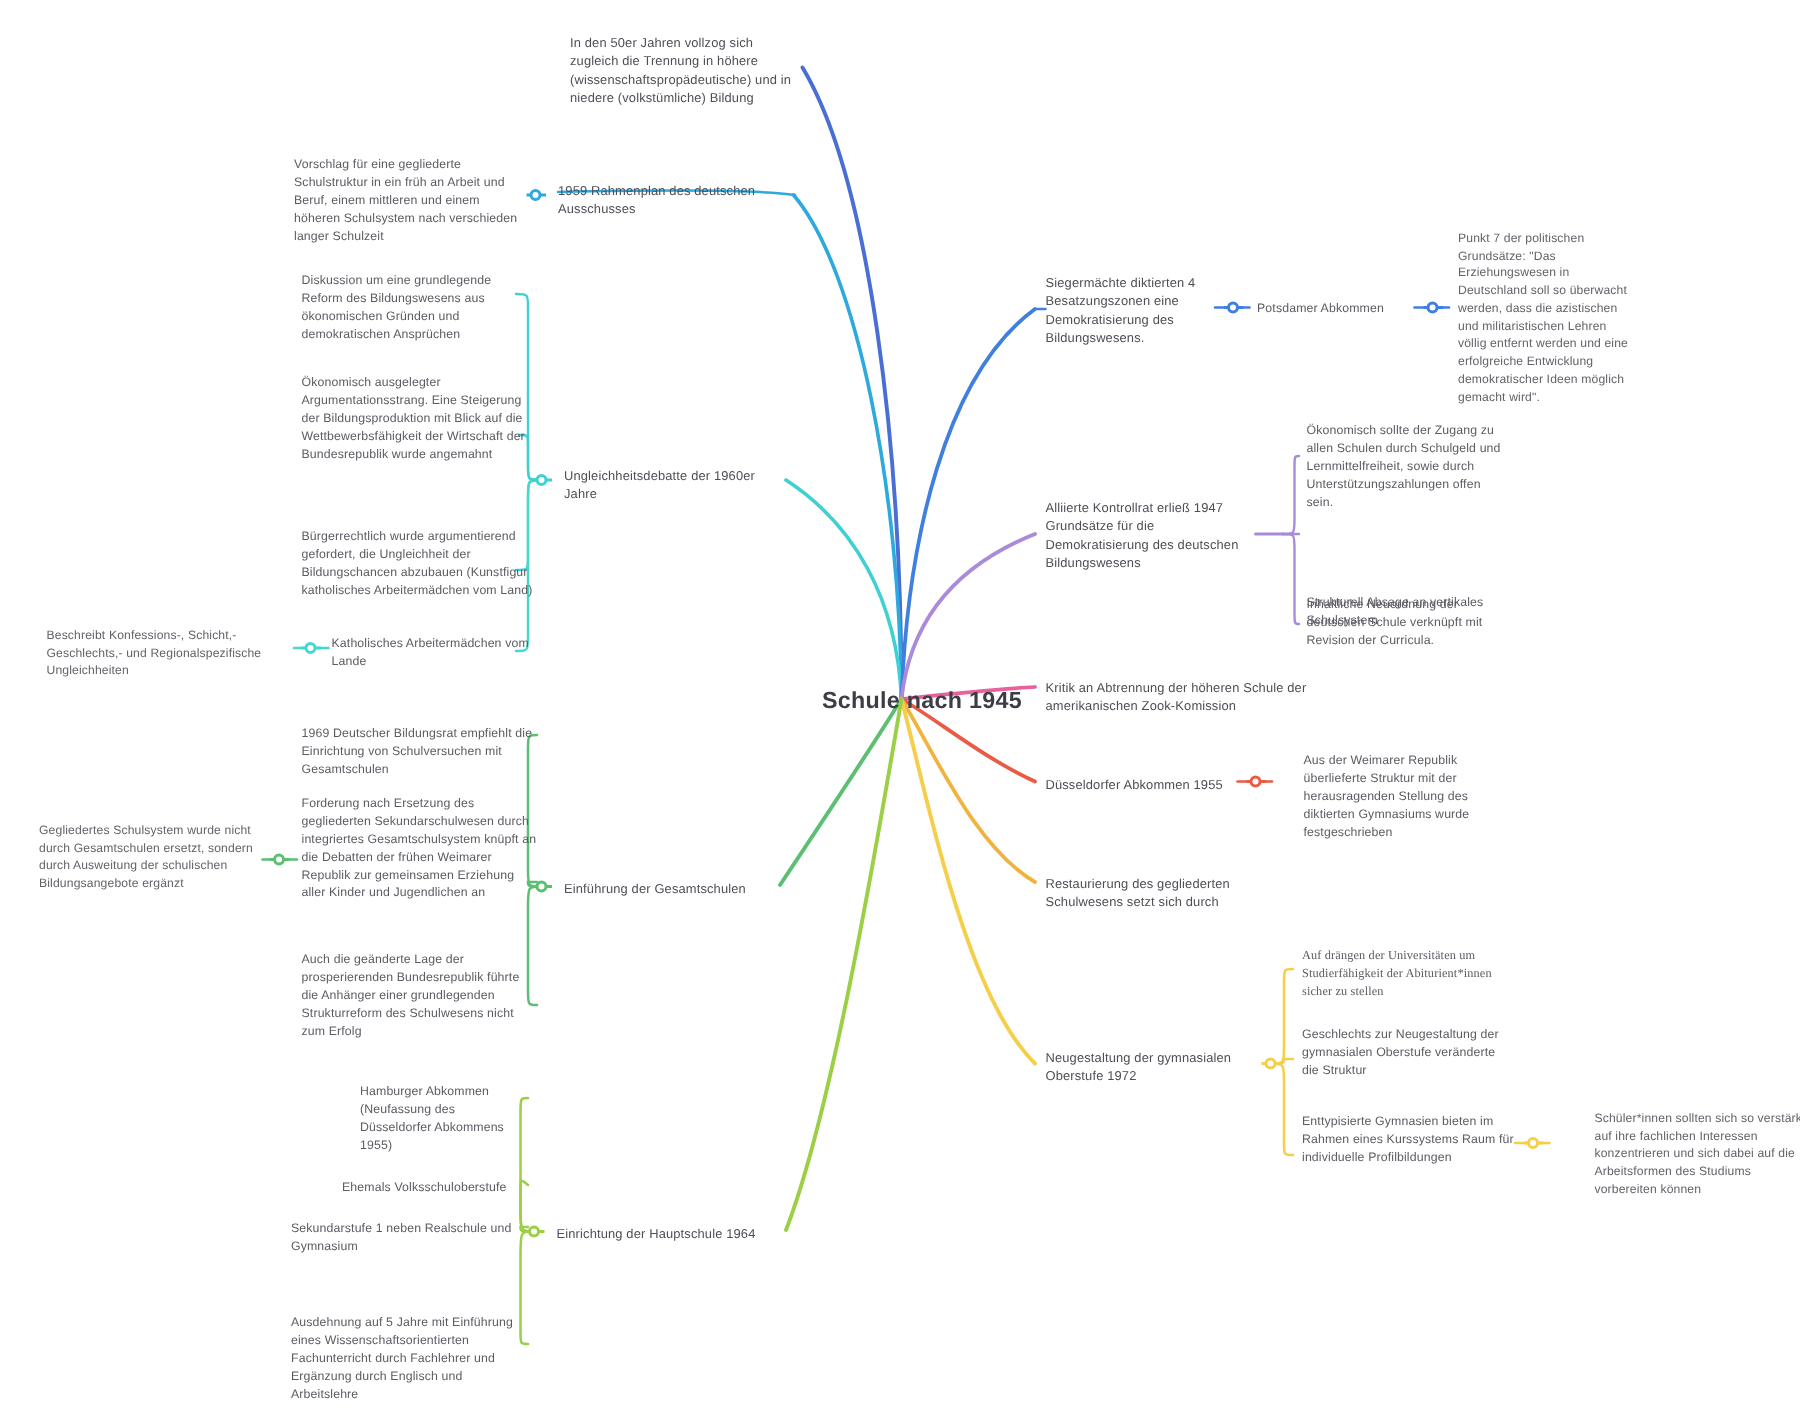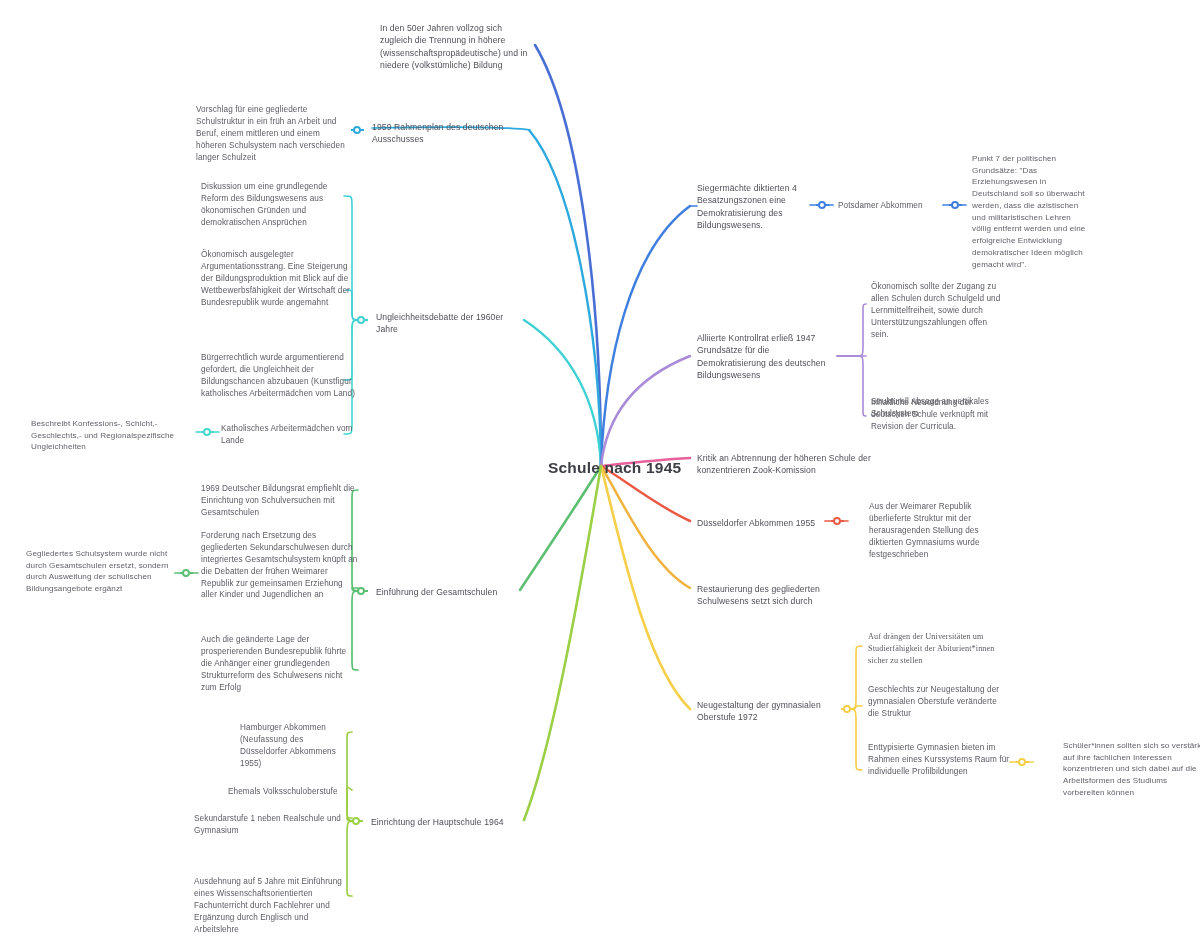--- a/index.html
+++ b/index.html
@@ -125,21 +125,21 @@
     <b style="background:#3f7fe0"></b>
       <i style="border-color:#3f7fe0"></i>
   </div>
   <div class="node l3" style="left:972px;top:153px;width:118px;">Punkt 7 der politischen Grundsätze: "Das Erziehungswesen in Deutschland soll so überwacht werden, dass die azistischen und militaristischen Lehren völlig entfernt werden und eine erfolgreiche Entwicklung demokratischer Ideen möglich gemacht wird".</div>
 
   <div class="node l1" style="left:697px;top:332px;width:140px;">Alliierte Kontrollrat erließ 1947 Grundsätze für die Demokratisierung des deutschen Bildungswesens</div>
   <div class="node l2" style="left:871px;top:281px;width:135px;">Ökonomisch sollte der Zugang zu allen Schulen durch Schulgeld und Lernmittelfreiheit, sowie durch Unterstützungszahlungen offen sein.</div>
   <div class="node l2" style="left:871px;top:364px;width:135px;margin-top:32px;">Strukturell Absage an vertikales Schulsystem</div>
   <div class="node l2" style="left:871px;top:397px;width:135px;">Inhaltliche Neuordnung der deutschen Schule verknüpft mit Revision der Curricula.</div>
 
-  <div class="node l1" style="left:697px;top:452px;width:175px;">Kritik an Abtrennung der höheren Schule der konzentrieren Zook-Komission</div>
+  <div class="node l1" style="left:697px;top:452px;width:175px;">Kritik an Abtrennung der höheren Schule der amerikanischen Zook-Komission</div>
 
   <div class="node l1" style="left:697px;top:517px;width:135px;">Düsseldorfer Abkommen 1955</div>
   <div class="bullet" style="left:837px;top:521px;">
     <b style="background:#ea5a44"></b>
       <i style="border-color:#ea5a44"></i>
   </div>
   <div class="node l2" style="left:869px;top:501px;width:130px;">Aus der Weimarer Republik überlieferte Struktur mit der herausragenden Stellung des diktierten Gymnasiums wurde festgeschrieben</div>
 
   <div class="node l1" style="left:697px;top:583px;width:150px;">Restaurierung des gegliederten Schulwesens setzt sich durch</div>
 

